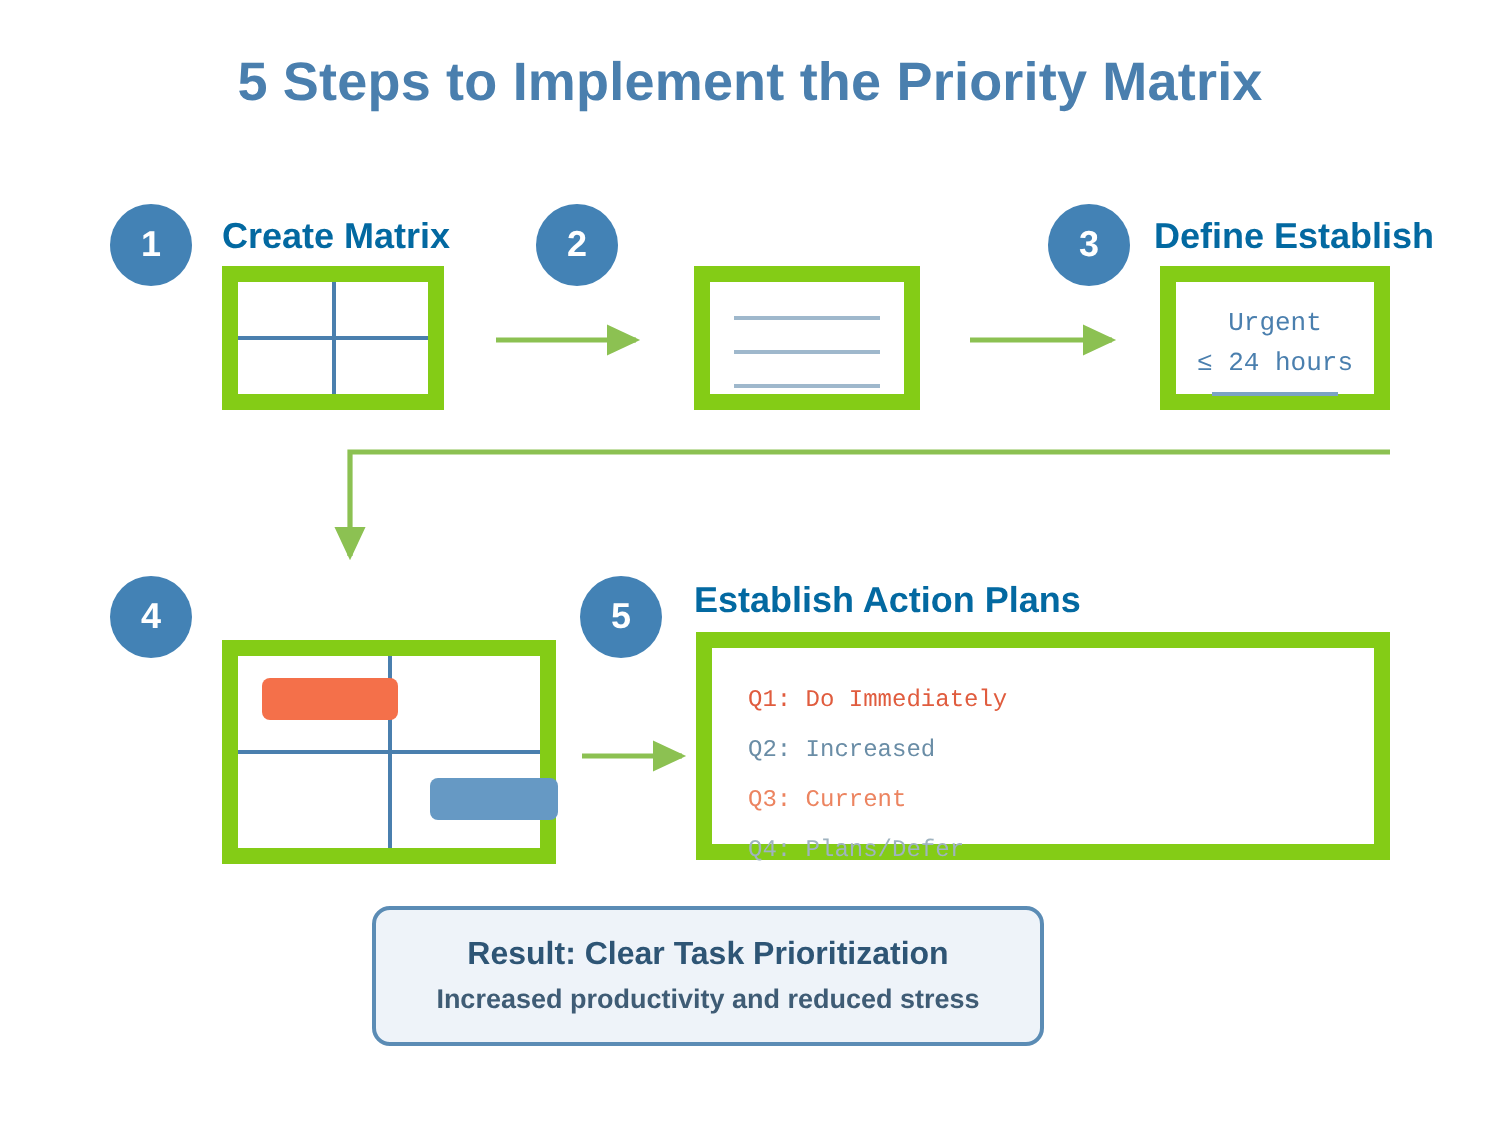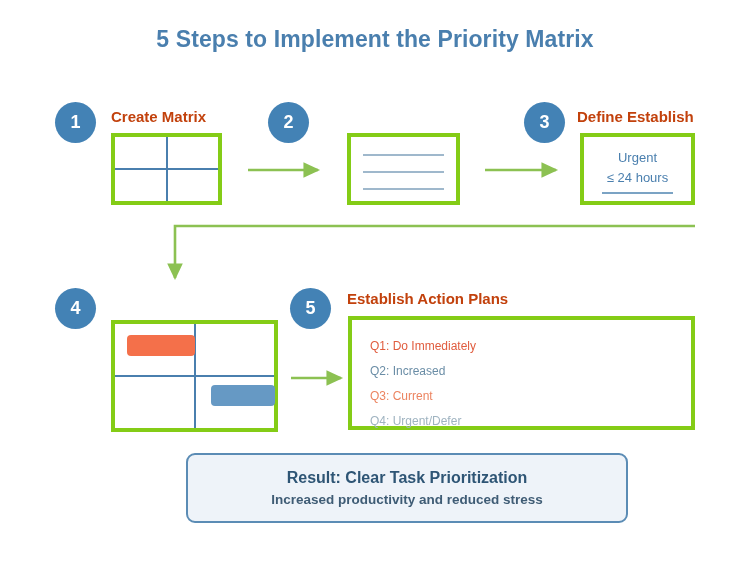--- a/index.html
+++ b/index.html
@@ -18,21 +18,21 @@
     overflow: hidden;
   }
 
   
   .title {
     position: absolute;
     left: 0;
     top: 26px;
     width: 750px;
     text-align: center;
-    font-size: 23px;
+    font-size: 27px;
     font-weight: bold;
     color: #4a7fae;
     letter-spacing: 0.1px;
   }
 
   
   .circle {
     position: absolute;
     width: 41px;
     height: 41px;
@@ -43,32 +43,33 @@
     font-weight: bold;
     display: flex;
     align-items: center;
     justify-content: center;
     box-sizing: border-box;
   }
 
   
   .step-heading {
     position: absolute;
-    font-size: 15px;
-    font-weight: bold;
-    color: #c2410c;
+    font-size: 18px;
+    font-weight: bold;
+    color: #0369a1;
     white-space: nowrap;
   }
 
   
   .frame {
     position: absolute;
     box-sizing: border-box;
-    border: 4px solid #84cc16;
+    border: 8px solid #84cc16;
     background: #ffffff;
+    font-family: Liberation Mono, monospace;
   }
 
   
   .v-divider {
     position: absolute;
     top: 0;
     bottom: 0;
     left: 50%;
     width: 2px;
     background: #4a7fae;
@@ -123,21 +124,21 @@
     left: 18px;
     font-size: 12px;
     white-space: nowrap;
   }
 
   
   .result-box {
     position: absolute;
     left: 186px;
     top: 453px;
-    width: 442px;
+    width: 336px;
     height: 70px;
     box-sizing: border-box;
     border: 2px solid #5b8cb5;
     border-radius: 9px;
     background: #eef3f9;
     display: flex;
     flex-direction: column;
     align-items: center;
     justify-content: center;
   }
@@ -225,21 +226,21 @@
   </div>
 
   <div class="circle" style="left:290px; top:288px;">
     <span>5</span>
   </div>
   <div class="step-heading" style="left:347px; top:290px;">Establish Action Plans</div>
   <div class="frame" style="left:348px; top:316px; width:347px; height:114px;">
     <div class="action-item" style="top:19px; color:#e05c3e;">Q1: Do Immediately</div>
     <div class="action-item" style="top:44px; color:#6a8da6;">Q2: Increased</div>
     <div class="action-item" style="top:69px; color:#ec8460;">Q3: Current</div>
-    <div class="action-item" style="top:94px; color:#9fb3c0;">Q4: Urgent/Defer</div>
+    <div class="action-item" style="top:94px; color:#9fb3c0;">Q4: Plans/Defer</div>
   </div>
 
   <div class="result-box">
     <div class="result-title">Result: Clear Task Prioritization</div>
     <div class="result-sub">Increased productivity and reduced stress</div>
   </div>
 
 </div>
 
 </body></html>

